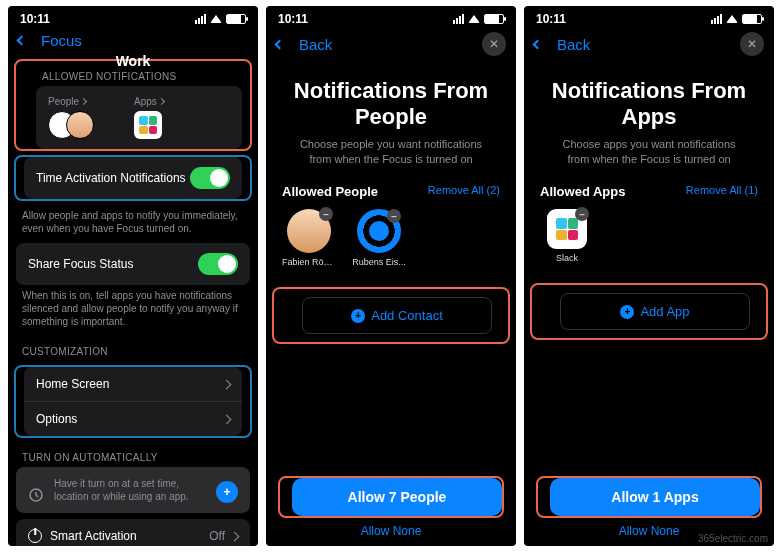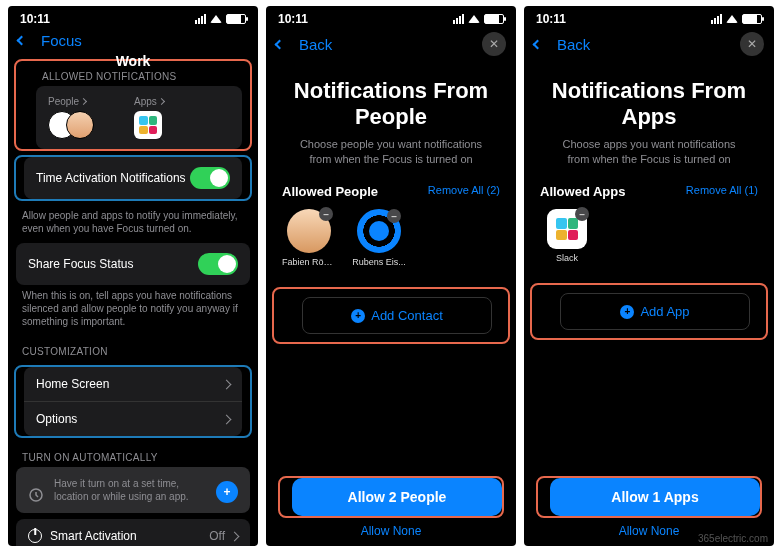--- a/index.html
+++ b/index.html
@@ -248,21 +248,21 @@
     </div>
   </div>
   <div class="hl-red" style="margin-top:10px;">
     <div class="addbtn">
       <span class="plus-sm">+</span>
       <span>Add Contact</span>
     </div>
   </div>
   <div class="bottom">
     <div class="hl-red" style="margin:0;">
-      <div class="allowbtn">Allow 2 People</div>
+      <div class="allowbtn">Allow 7 People</div>
     </div>
     <div class="allownone">Allow None</div>
   </div>
 </div>
 
 <div class="phone">
   <div class="status">
     <span>10:11</span>
     <div class="sicons">
           <span class="sig">

